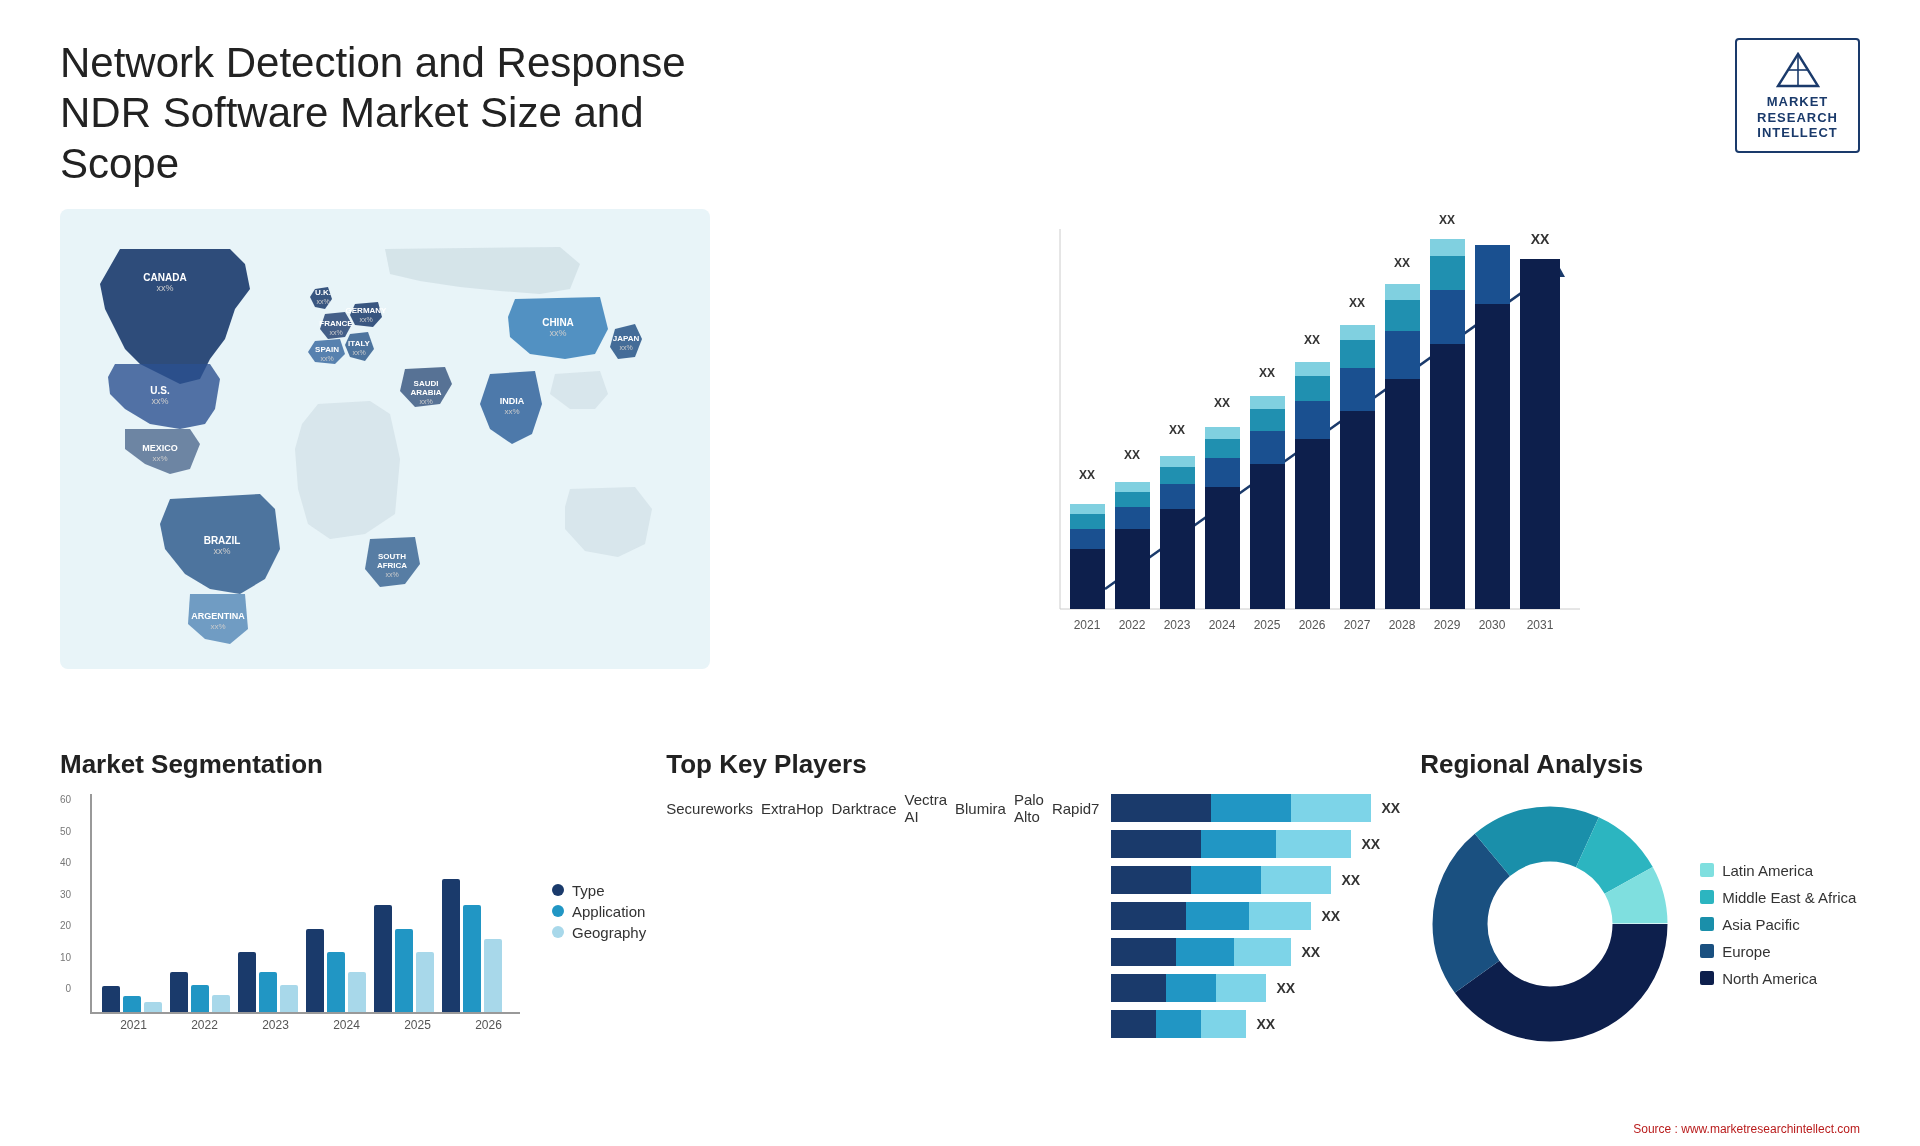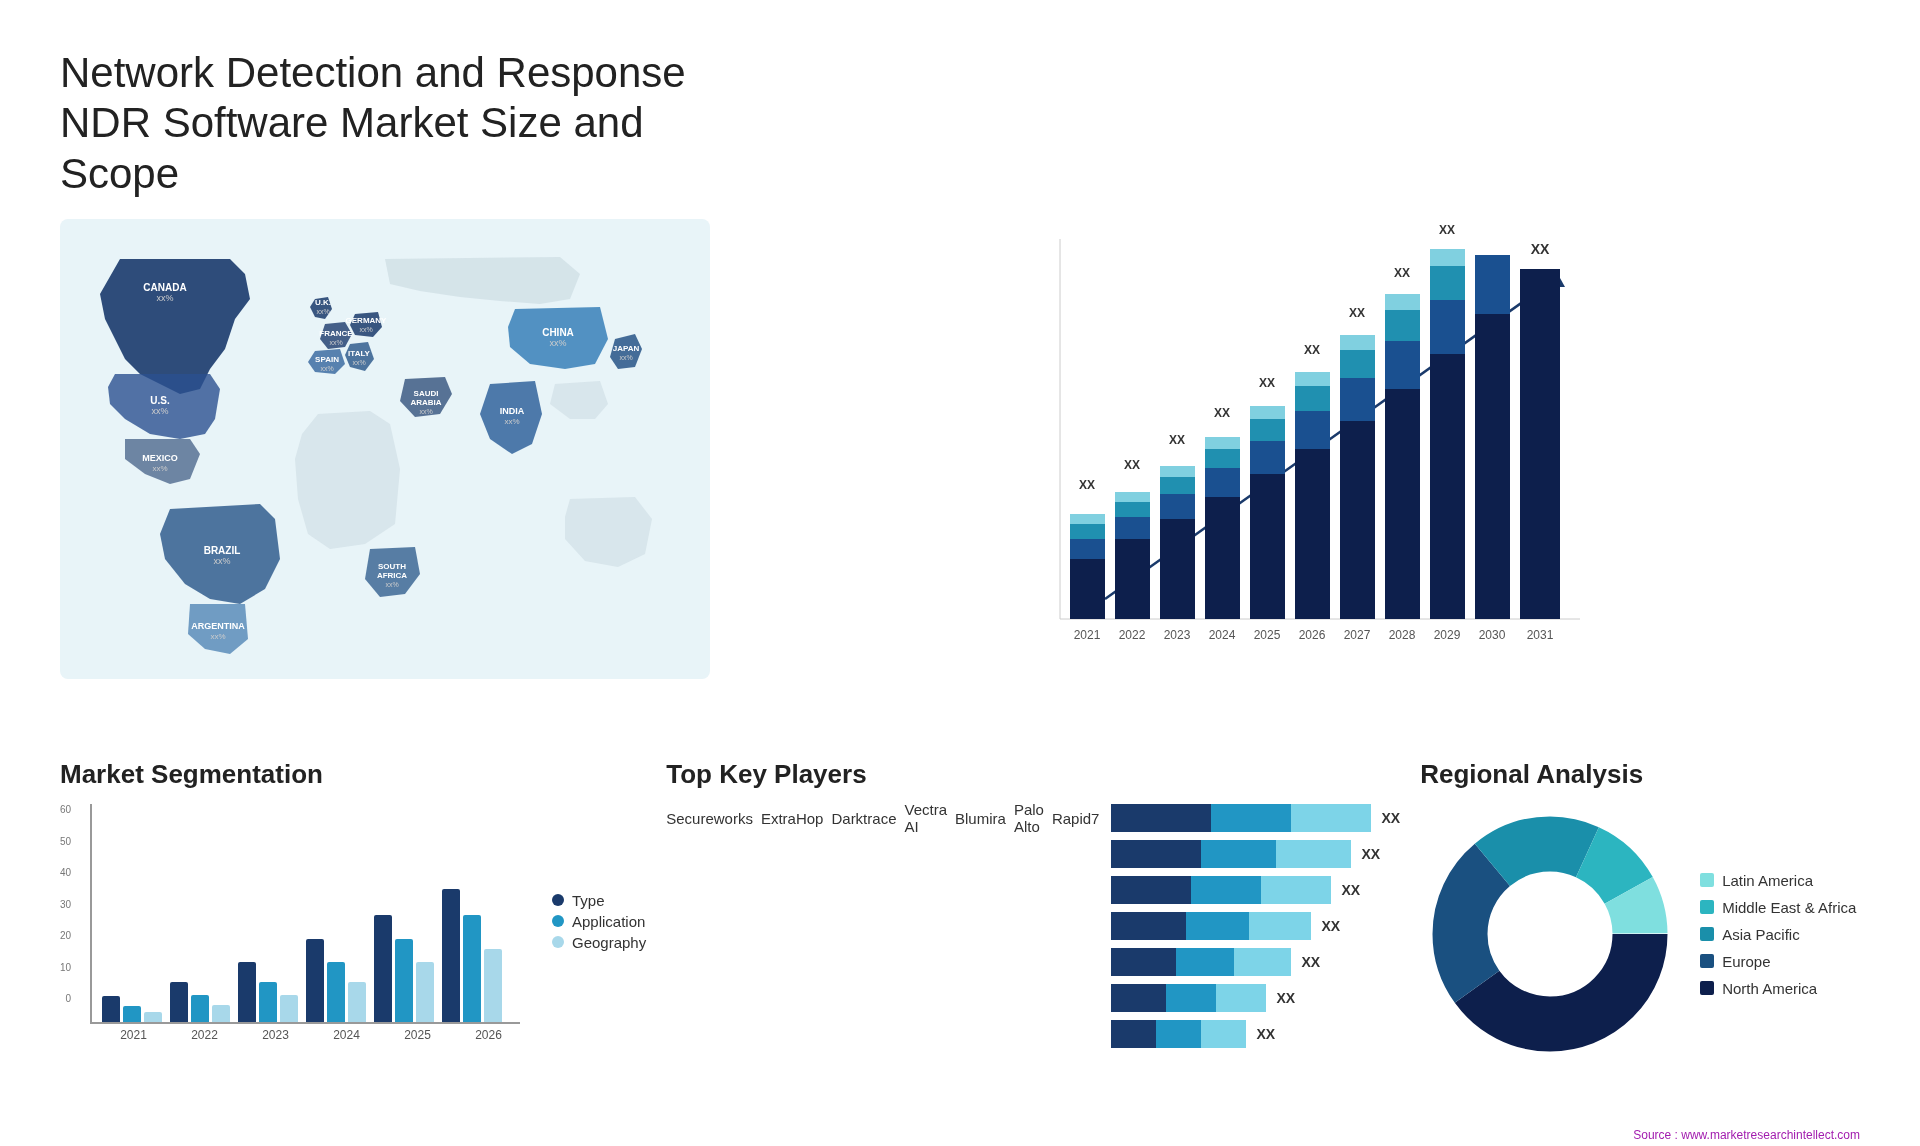--- a/index.html
+++ b/index.html
@@ -6,21 +6,21 @@
     body {
       width: 1920px;
       height: 1146px;
       background: #fff;
       font-family: Arial, sans-serif;
       overflow: hidden;
     }
     .page-container {
       width: 1920px;
       height: 1146px;
-      padding: 48px 60px;
+      padding: 38px 60px;
       position: relative;
     }
     
     .header {
       display: flex;
       justify-content: space-between;
       align-items: flex-start;
       margin-bottom: 20px;
     }
     .page-title {
@@ -215,34 +215,46 @@
       color: #333;
     }
     .legend-rect {
       width: 14px;
       height: 14px;
       border-radius: 2px;
     }
 
     .source-text {
       position: absolute;
-      bottom: 4px;
+      bottom: 10px;
       right: 60px;
       font-size: 12px;
-      color: #a21caf;
+      color: #b91c1c;
       margin-top: 32px;
     }
   </style>
 </head>
 <body>
 
 <div class="page-container">
 
   <div class="header">
     <h1 class="page-title">Network Detection and Response NDR Software Market Size and Scope</h1>
+    <div class="logo-area">
+      <svg class="logo-icon" viewBox="0 0 60 50">
+        <polygon points="30,5 55,45 5,45" fill="none" stroke="#1a3a6b" stroke-width="3"></polygon>
+        <line x1="30" y1="5" x2="30" y2="45" stroke="#1a3a6b" stroke-width="2"></line>
+        <line x1="17" y1="25" x2="43" y2="25" stroke="#1a3a6b" stroke-width="2"></line>
+      </svg>
+      <div class="logo-text">
+        <span>MARKET</span><br>
+        <span>RESEARCH</span><br>
+        <span>INTELLECT</span>
+      </div>
+    </div>
   </div>
 
   <div class="main-content">
 
     <div class="map-section">
       <div class="world-map">
         <svg width="650" height="460" viewBox="0 0 650 460">
 
           <rect width="650" height="460" fill="#e8f4f8" rx="8"></rect>
 

